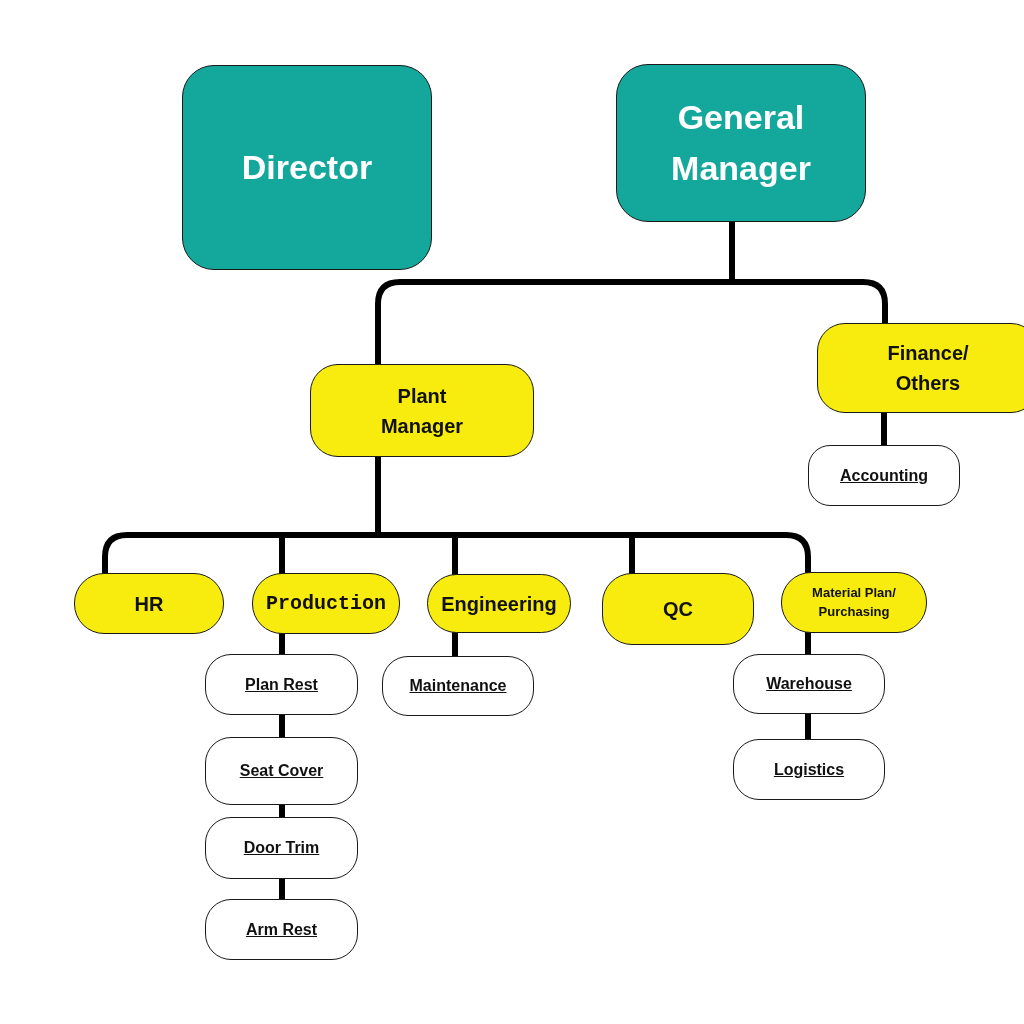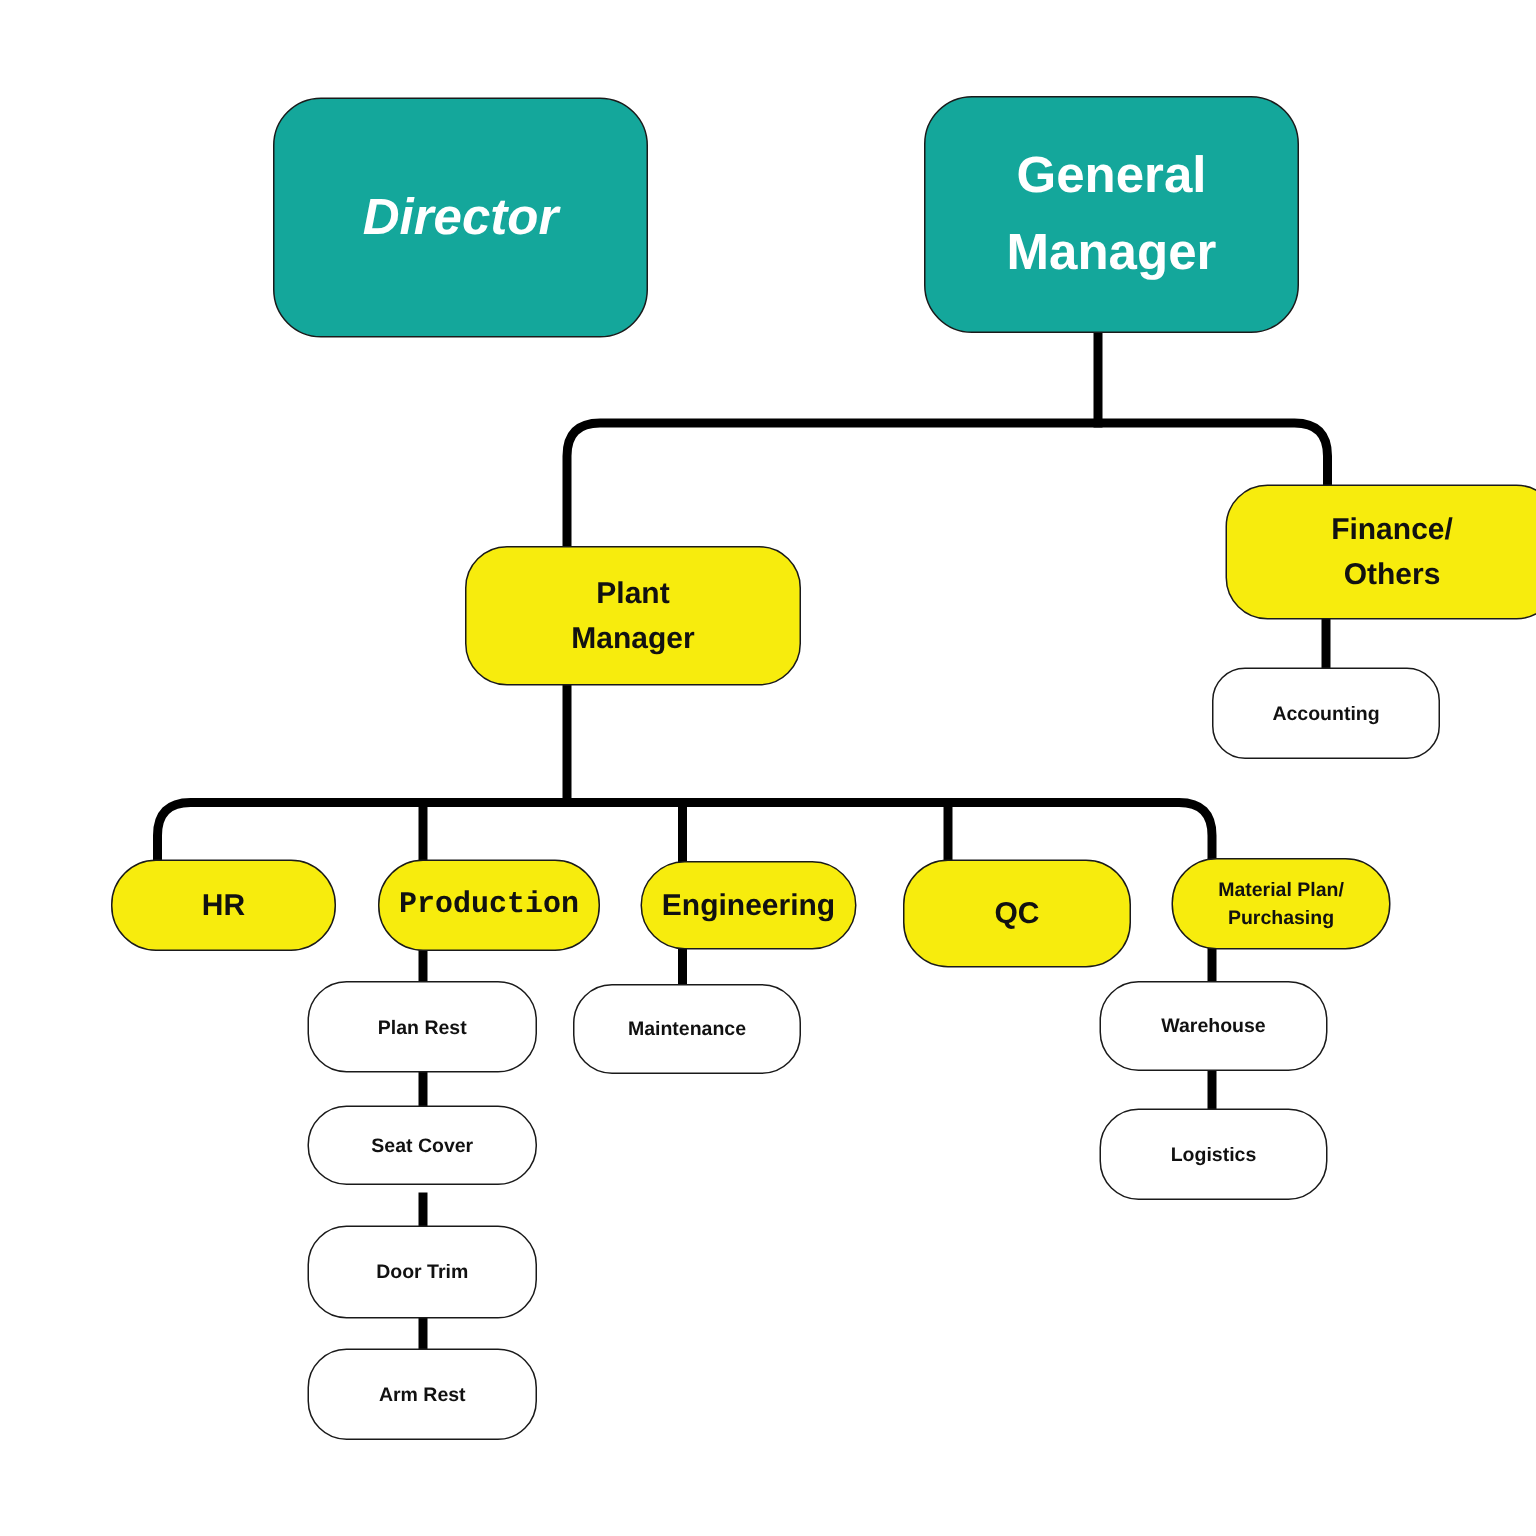--- a/index.html
+++ b/index.html
@@ -62,21 +62,22 @@
     font-size: 20px;
     margin-left: 44px;
   }
   .yellow-node.big { border-radius: 28px; }
   .yellow-node.pill { border-radius: 30px; }
   .white-node {
     background: var(--white-node);
     color: var(--dark-text);
     border: 1.6px solid var(--node-border);
     border-radius: 26px;
-    font-size: 13px;
+    font-size: 16px;
+    text-decoration: underline;
   }
   .small-text { font-size: 13px; line-height: 1.45; }
 </style>
 </head>
 <body>
 
 <div class="canvas">
 
   <svg class="edges-svg" viewBox="0 0 1024 1024" xmlns="http://www.w3.org/2000/svg">
 
@@ -97,21 +98,21 @@
     <path class="edge" d="M 282 713 L 282 738"></path>
     <path class="edge" d="M 282 795 L 282 818"></path>
     <path class="edge" d="M 282 877 L 282 900"></path>
 
     <path class="edge" d="M 455 631 L 455 657"></path>
 
     <path class="edge" d="M 808 631 L 808 655"></path>
     <path class="edge" d="M 808 712 L 808 740"></path>
   </svg>
 
-  <div class="node teal-node" style="left:182px; top:65px; width:250px; height:160px;font-style:italic;">
+  <div class="node teal-node" style="left:182px; top:65px; width:250px; height:205px;">
     <span>Director</span>
   </div>
 
   <div class="node teal-node" style="left:616px; top:64px; width:250px; height:158px;">
     <span>General
 Manager</span>
   </div>
 
   <div class="node yellow-node big" style="left:266px; top:364px; width:224px; height:93px;">
     <span>Plant
@@ -145,21 +146,21 @@
 
   <div class="node yellow-node pill small-text" style="left:737px; top:572px; width:146px; height:61px;">
     <span>Material Plan/
 Purchasing</span>
   </div>
 
   <div class="node white-node" style="left:205px; top:654px; width:153px; height:61px;">
     <span>Plan Rest</span>
   </div>
 
-  <div class="node white-node" style="left:205px; top:737px; width:153px; height:53px;">
+  <div class="node white-node" style="left:205px; top:737px; width:153px; height:68px;">
     <span>Seat Cover</span>
   </div>
 
   <div class="node white-node" style="left:205px; top:817px; width:153px; height:62px;">
     <span>Door Trim</span>
   </div>
 
   <div class="node white-node" style="left:205px; top:899px; width:153px; height:61px;">
     <span>Arm Rest</span>
   </div>

